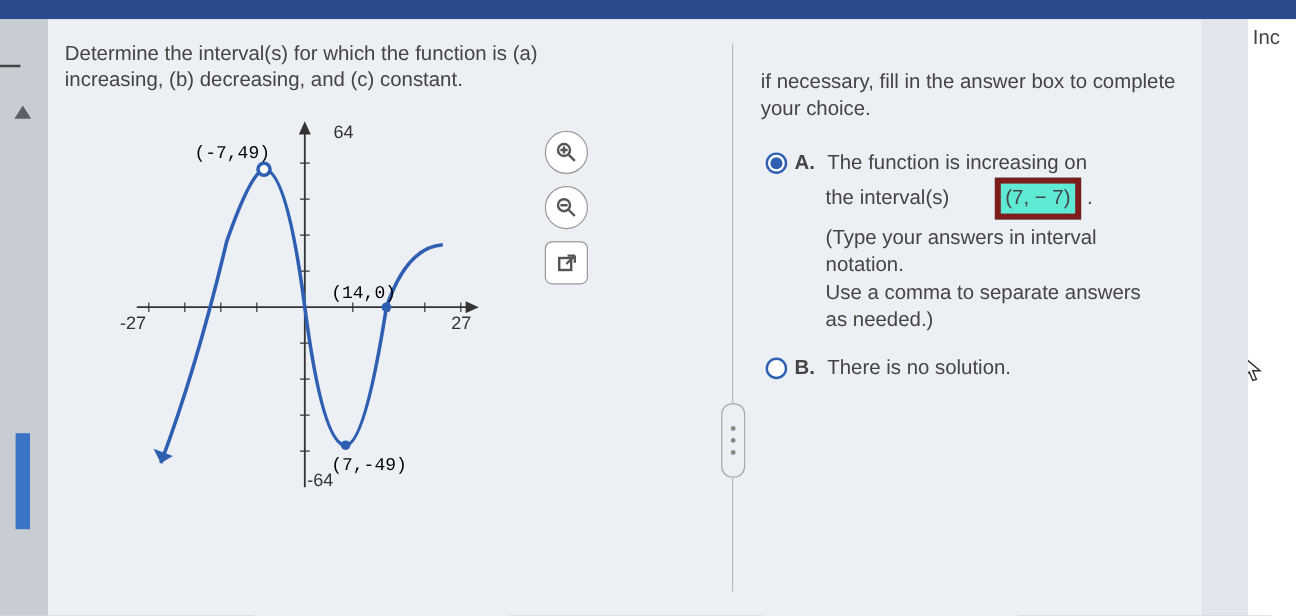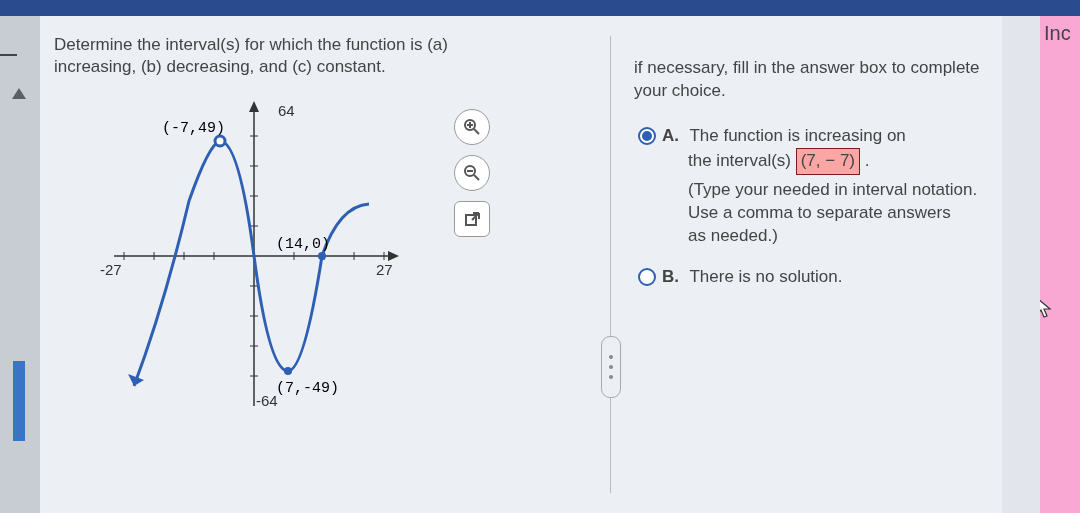--- a/index.html
+++ b/index.html
@@ -93,27 +93,27 @@
     appearance:none; width:18px;height:18px; border:2px solid #2e5fb2; border-radius:50%;
     position:relative; margin:2px 0 0 0; flex-shrink:0; cursor:pointer; background:#fff;
   }
   .radio:checked::after{
     content:''; position:absolute; top:2px;left:2px;width:10px;height:10px;
     background:#2e5fb2;border-radius:50%;
   }
   .choice-label { font-weight:bold; margin-right:6px; }
   .choice-body { flex:1; }
   .answer-box {
-    display:inline-block; border:1px solid #7f1d1d; background:#fca5a5; padding:1px 4px; min-width:52px;
+    display:inline-block; border:5px solid #7f1d1d; background:#5eead4; padding:1px 4px; min-width:52px;margin-left:33px;
   }
   .hint { margin-top:4px; }
   .right-strip {
     width:38px; background:#e2e6ec; position:relative;
   }
-  .far-right { width:36px; background:#f9a8d4; padding:6px 0 0 4px; color:#444; font-size:20px; }
+  .far-right { width:36px; background:#ffffff; padding:6px 0 0 4px; color:#444; font-size:17px; }
   .bluebar { position:absolute; left:13px; top:345px; width:12px; height:80px; background:#3a74c4; border-radius:0; }
   .cursor {
     position:absolute; left:995px; top:280px;
   }
 </style>
 </head>
 <body>
 
 <div class="topbar"></div>
 <div class="page">
@@ -225,21 +225,21 @@
           <input type="radio" class="radio" name="c" checked="" style="">
           <div class="choice-body">
             <span class="choice-label">A.</span>
             <span>The function is increasing on</span><br>
             <span style="display:inline-block; margin-left:26px;">
               <span>the interval(s) </span>
               <span class="answer-box">(7, − 7)</span>
               <span>.</span>
             </span>
             <div class="hint" style="margin-left:26px;">
-              <span>(Type your needed in interval notation.</span><br>
+              <span>(Type your answers in interval notation.</span><br>
               <span>Use a comma to separate answers</span><br>
               <span>as needed.)</span>
             </div>
           </div>
         </div>
         <div class="choice-row">
           <input type="radio" class="radio" name="c" style="">
           <div class="choice-body">
             <span class="choice-label">B.</span>
             <span>There is no solution.</span>

